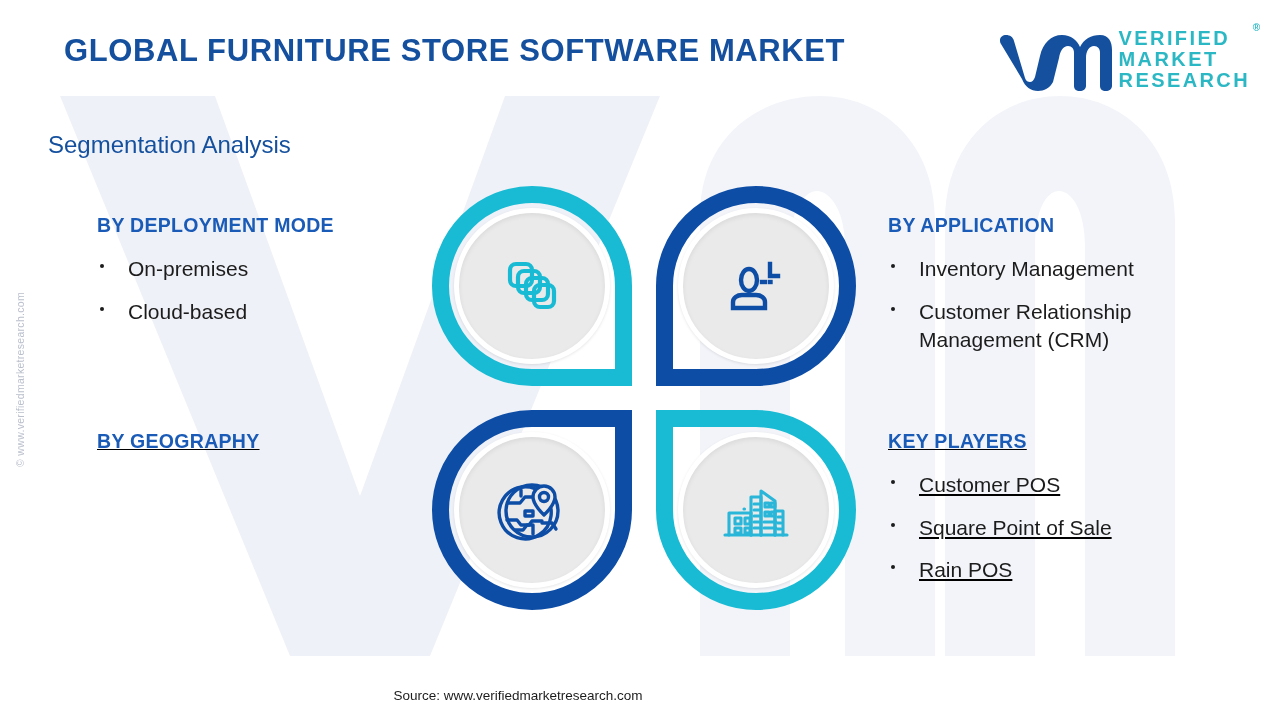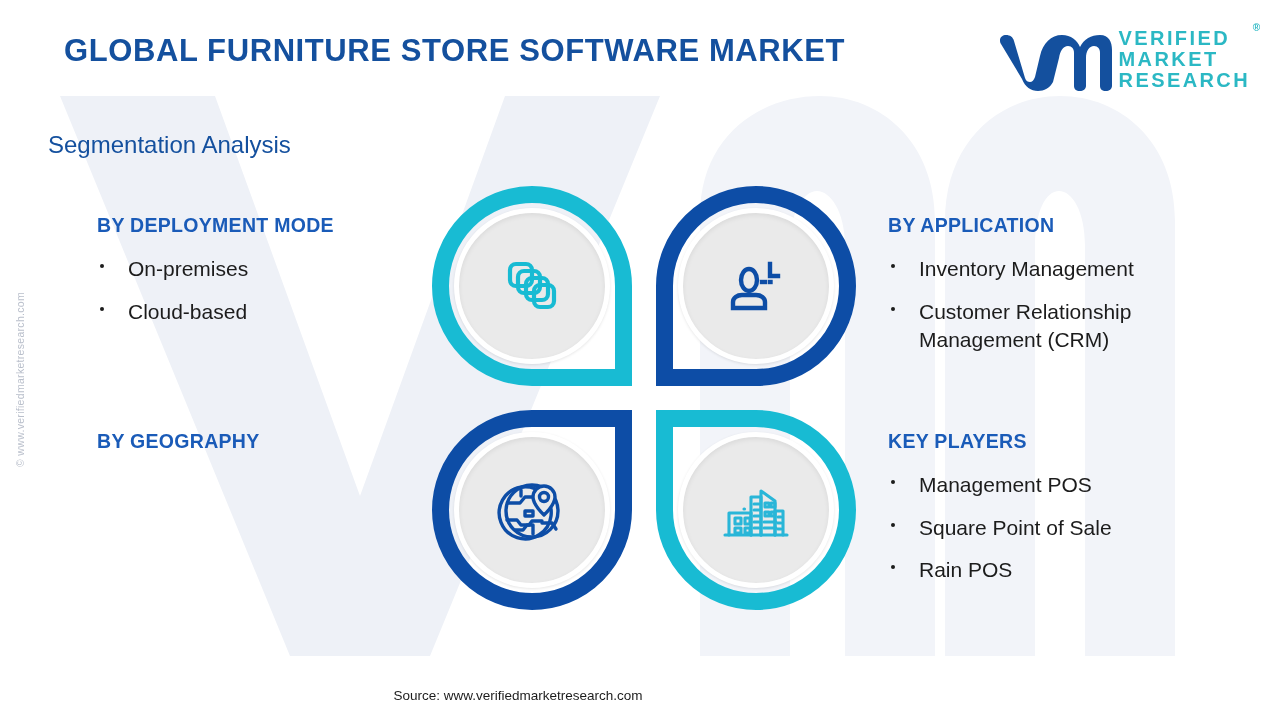--- a/index.html
+++ b/index.html
@@ -105,21 +105,21 @@
   }
 
   
   .col {
     position: absolute;
     z-index: 6;
   }
   .col-left  { left: 97px;  width: 330px; }
   .col-right { left: 888px; width: 330px; }
   .row-top    { top: 206px; margin-top: 8px; }
-  .row-bottom { top: 430px; }
+  .row-bottom { top: 430px; text-decoration: underline; }
 
   .col-heading {
     font-size: 19.5px;
     font-weight: bold;
     letter-spacing: 0.3px;
     color: #1a5bb8;
     margin: 0 0 18px 0;
     white-space: nowrap;
   }
   .bullets {
@@ -340,21 +340,21 @@
     <div class="col-heading">BY APPLICATION</div>
     <ul class="bullets">
       <li>Inventory Management</li>
       <li>Customer Relationship Management (CRM)</li>
     </ul>
   </div>
 
   <div class="col col-right row-bottom">
     <div class="col-heading">KEY PLAYERS</div>
     <ul class="bullets">
-      <li>Management POS</li>
+      <li>Customer POS</li>
       <li>Square Point of Sale</li>
       <li>Rain POS</li>
     </ul>
   </div>
 
   <div class="footer-source">Source: www.verifiedmarketresearch.com</div>
 
 </div>
 
 </body></html>

